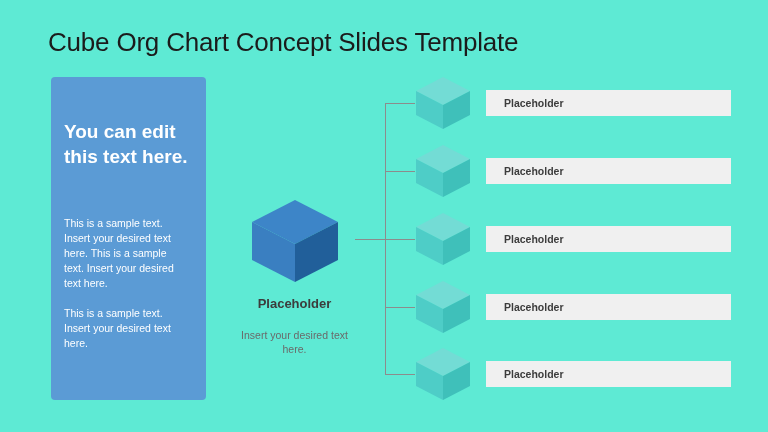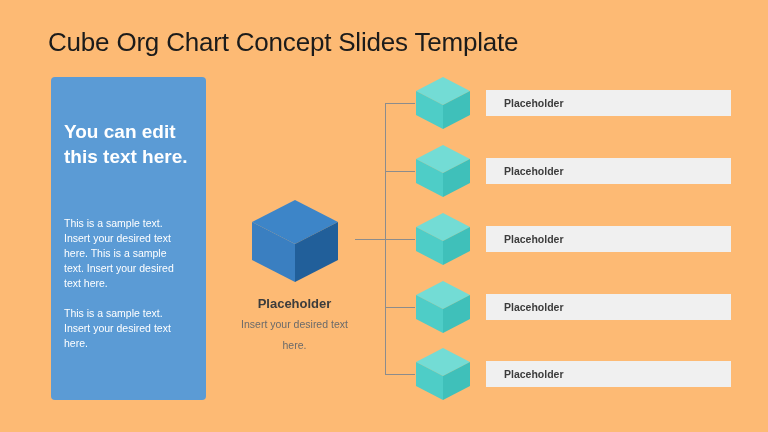--- a/index.html
+++ b/index.html
@@ -11,21 +11,21 @@
     height: 432px;
     background: #ffffff;
     font-family: "Liberation Sans", sans-serif;
     overflow: hidden;
     position: relative;
   }
 
   .slide {
     position: absolute;
     inset: 0;
-    background: #fdba74;
+    background: #5eead4;
   }
 
   
   .slide-title {
     position: absolute;
     left: 48px;
     top: 27px;
     font-size: 26px;
     font-weight: 400;
     color: #1b1b1b;
@@ -85,23 +85,23 @@
     height: 86px;
     margin: 0 auto;
   }
   .main-node-title {
     margin-top: 12px;
     font-size: 13px;
     font-weight: bold;
     color: #3c3c3c;
   }
   .main-node-sub {
-    margin-top: 3px;
+    margin-top: 17px;
     font-size: 10.5px;
-    line-height: 21px;
+    line-height: 14px;
     color: #6a6a6a;
     text-align: center;
   }
 
   
   .connector-trunk {
     position: absolute;
     left: 385px;
     top: 103px;
     width: 1px;

